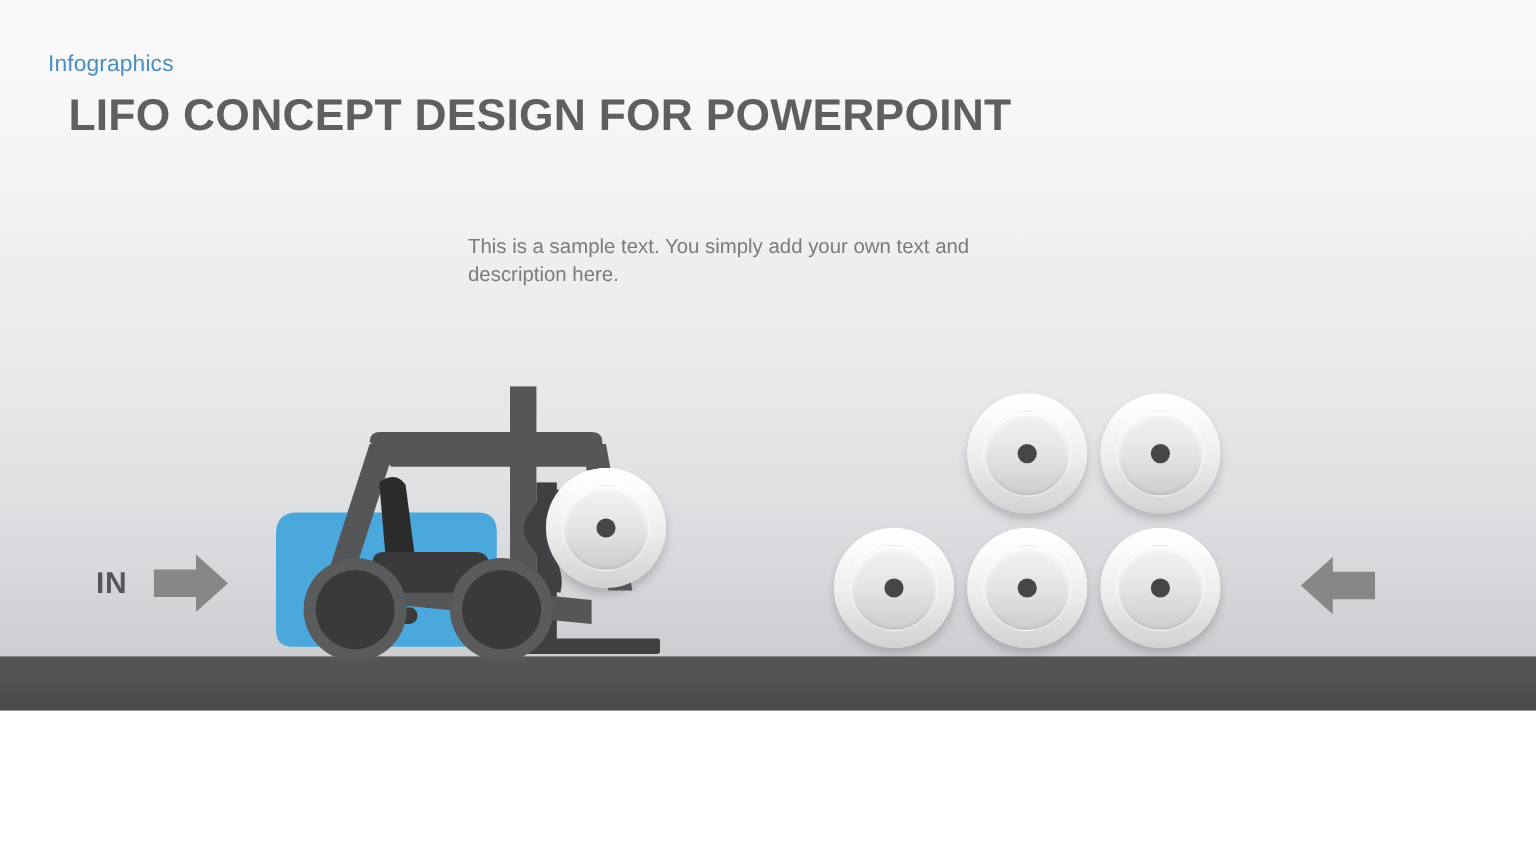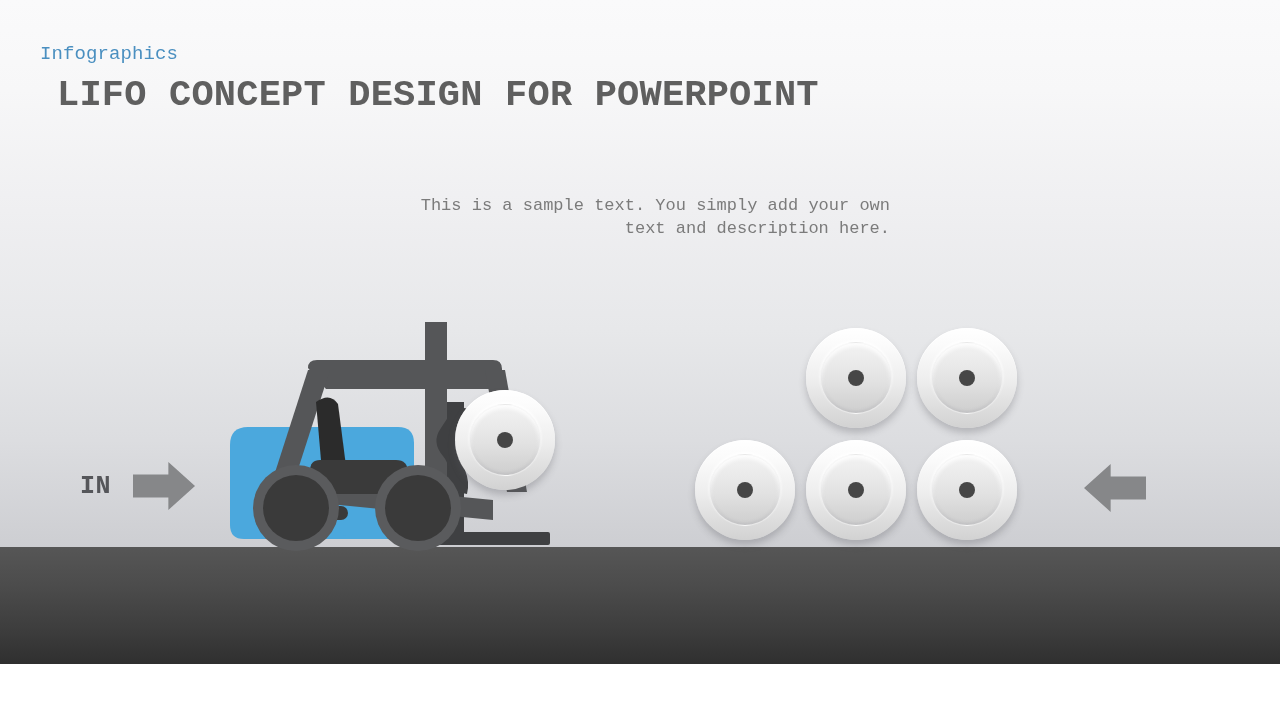--- a/index.html
+++ b/index.html
@@ -10,30 +10,29 @@
     width: 1280px;
     height: 720px;
     overflow: hidden;
     font-family: "Liberation Sans", sans-serif;
     background: #ffffff;
   }
 
   #slide {
     position: relative;
     width: 1280px;
-    height: 664px;
+    height: 592px;
     overflow: hidden;
     background: linear-gradient(to bottom,
         #fafafb 0px,
         #f7f7f8 90px,
         #efeff1 210px,
         #e7e8ea 330px,
         #dcdde0 440px,
         #cdced2 547px);
-    font-family: Liberation Mono, monospace;
   }
 
   
   #floor {
     position: absolute;
     left: 0;
     top: 547px;
     width: 1280px;
     height: 173px;
     background: linear-gradient(to bottom, #565656 0%, #4c4c4c 22%, #3d3d3d 48%, #2a2a2a 75%, #161616 100%);
@@ -62,21 +61,21 @@
     white-space: nowrap;
     margin-left: 17px;
   }
 
   
   #sample-text {
     position: absolute;
     left: 390px;
     top: 195px;
     width: 500px;
-    text-align: right;
+    text-align: left;
     font-size: 17px;
     line-height: 1.35;
     color: #7b7b7b;
   }
 
   
   #in-group {
     position: absolute;
     left: 80px;
     top: 460px;

